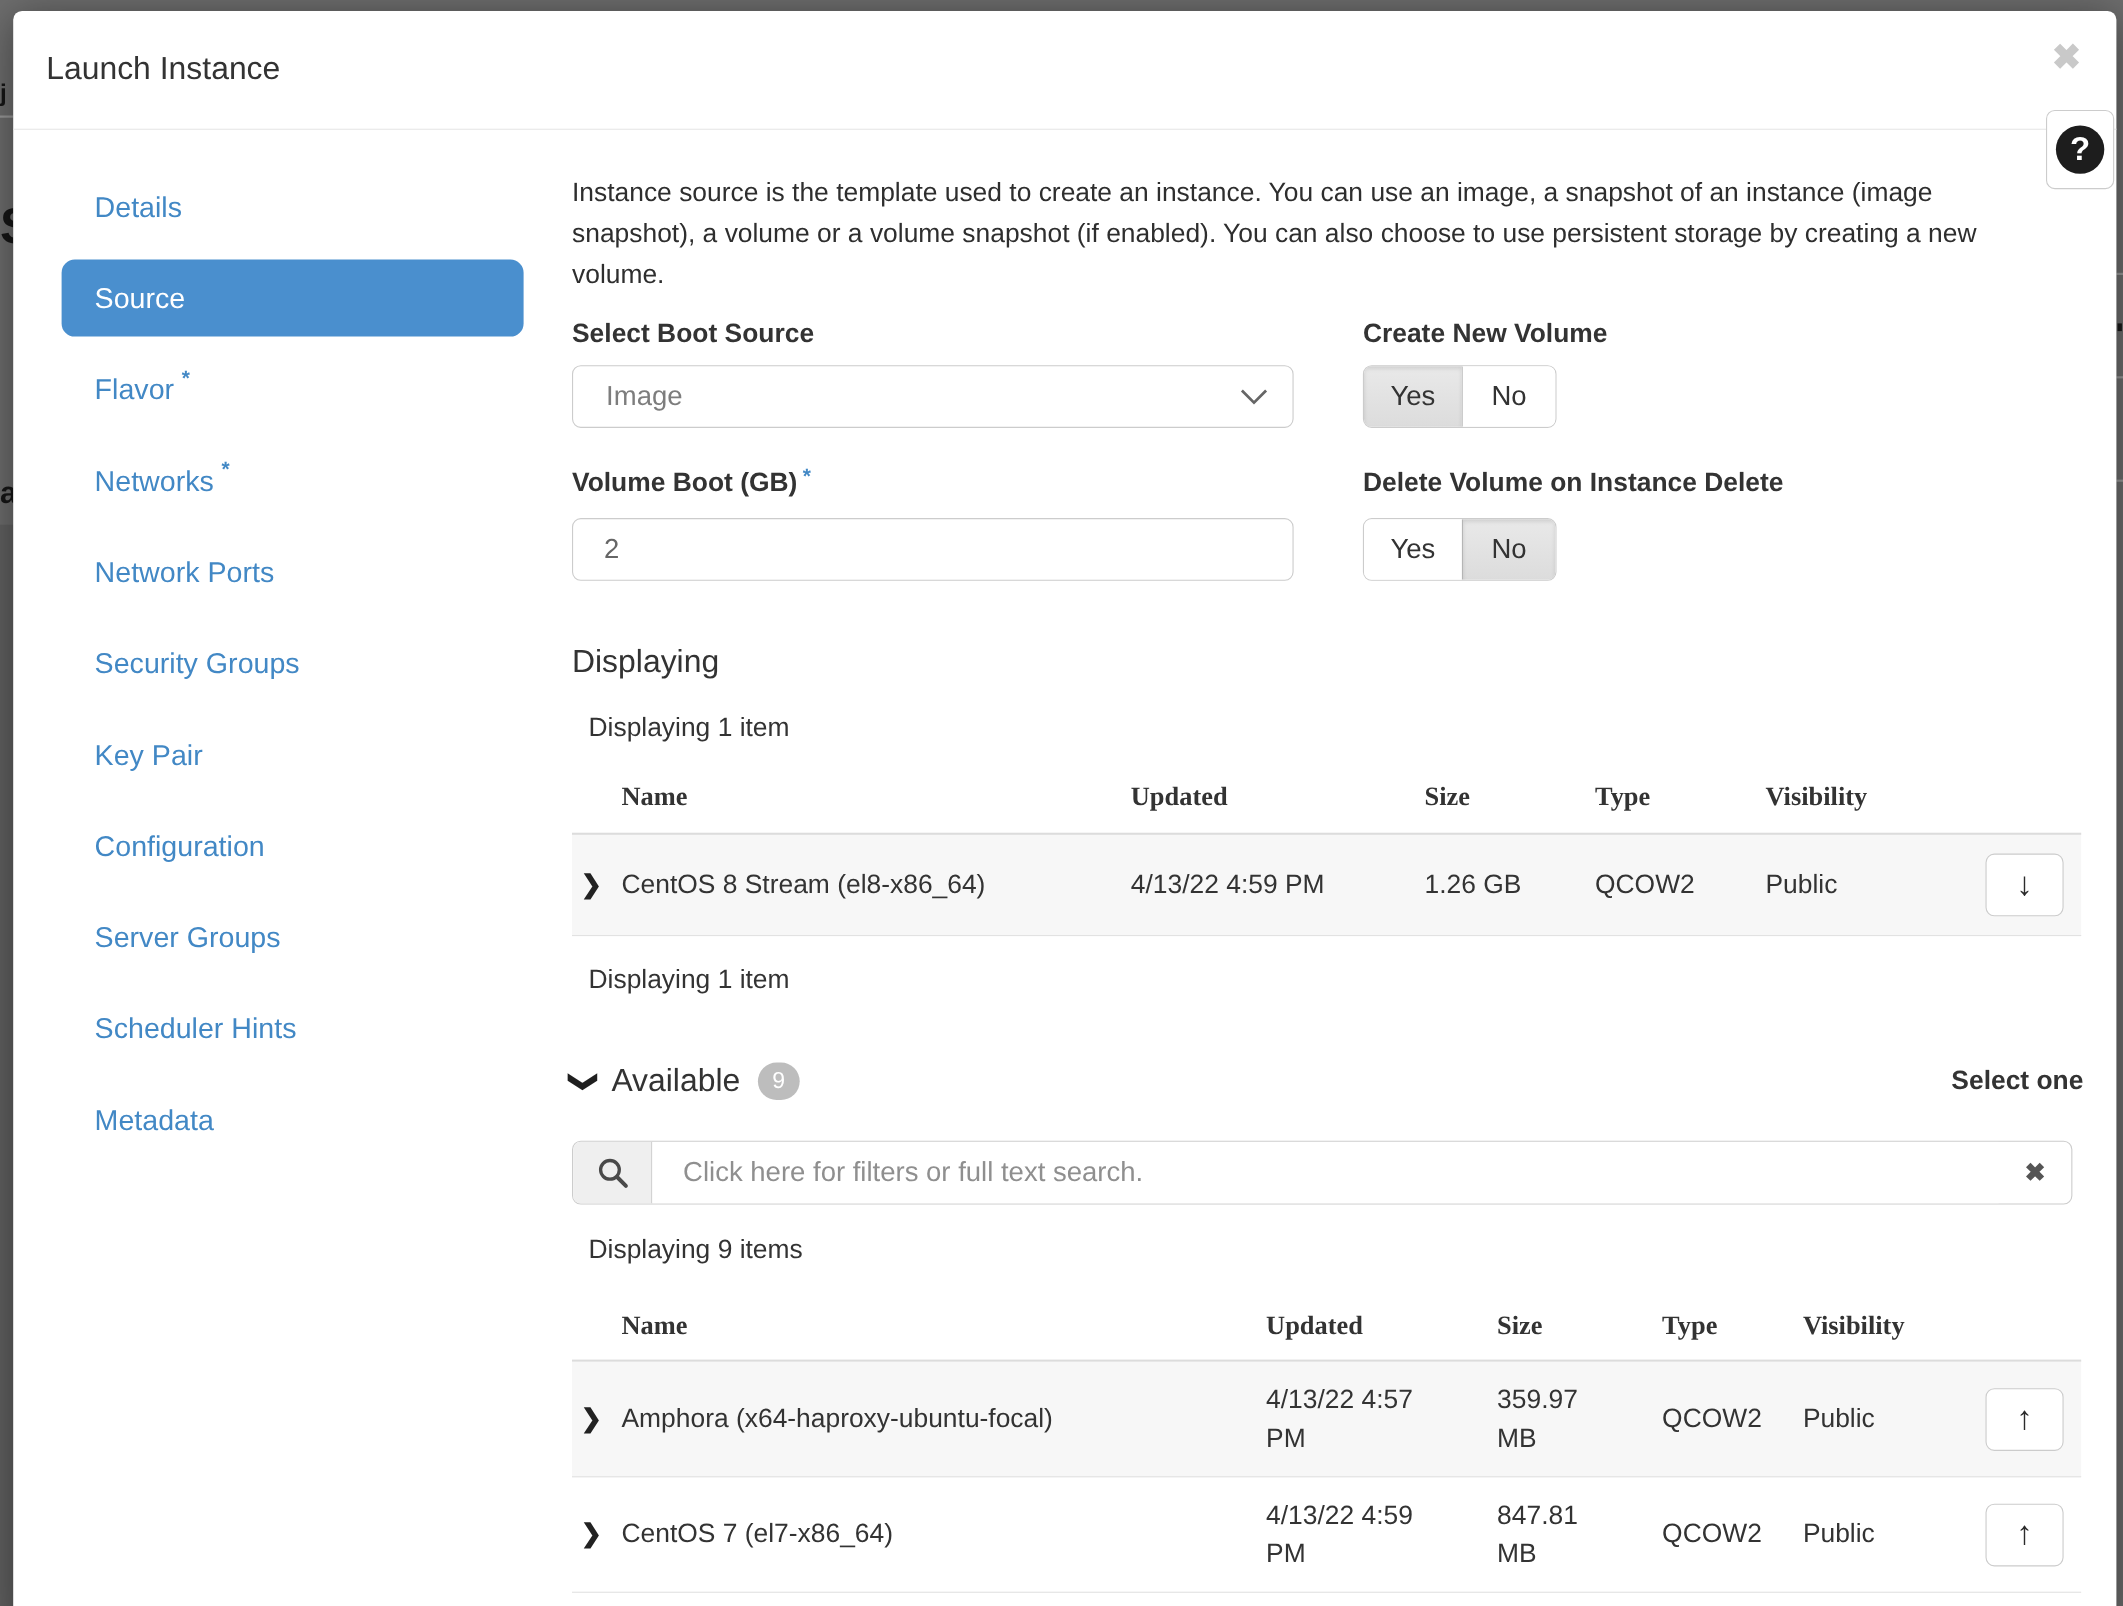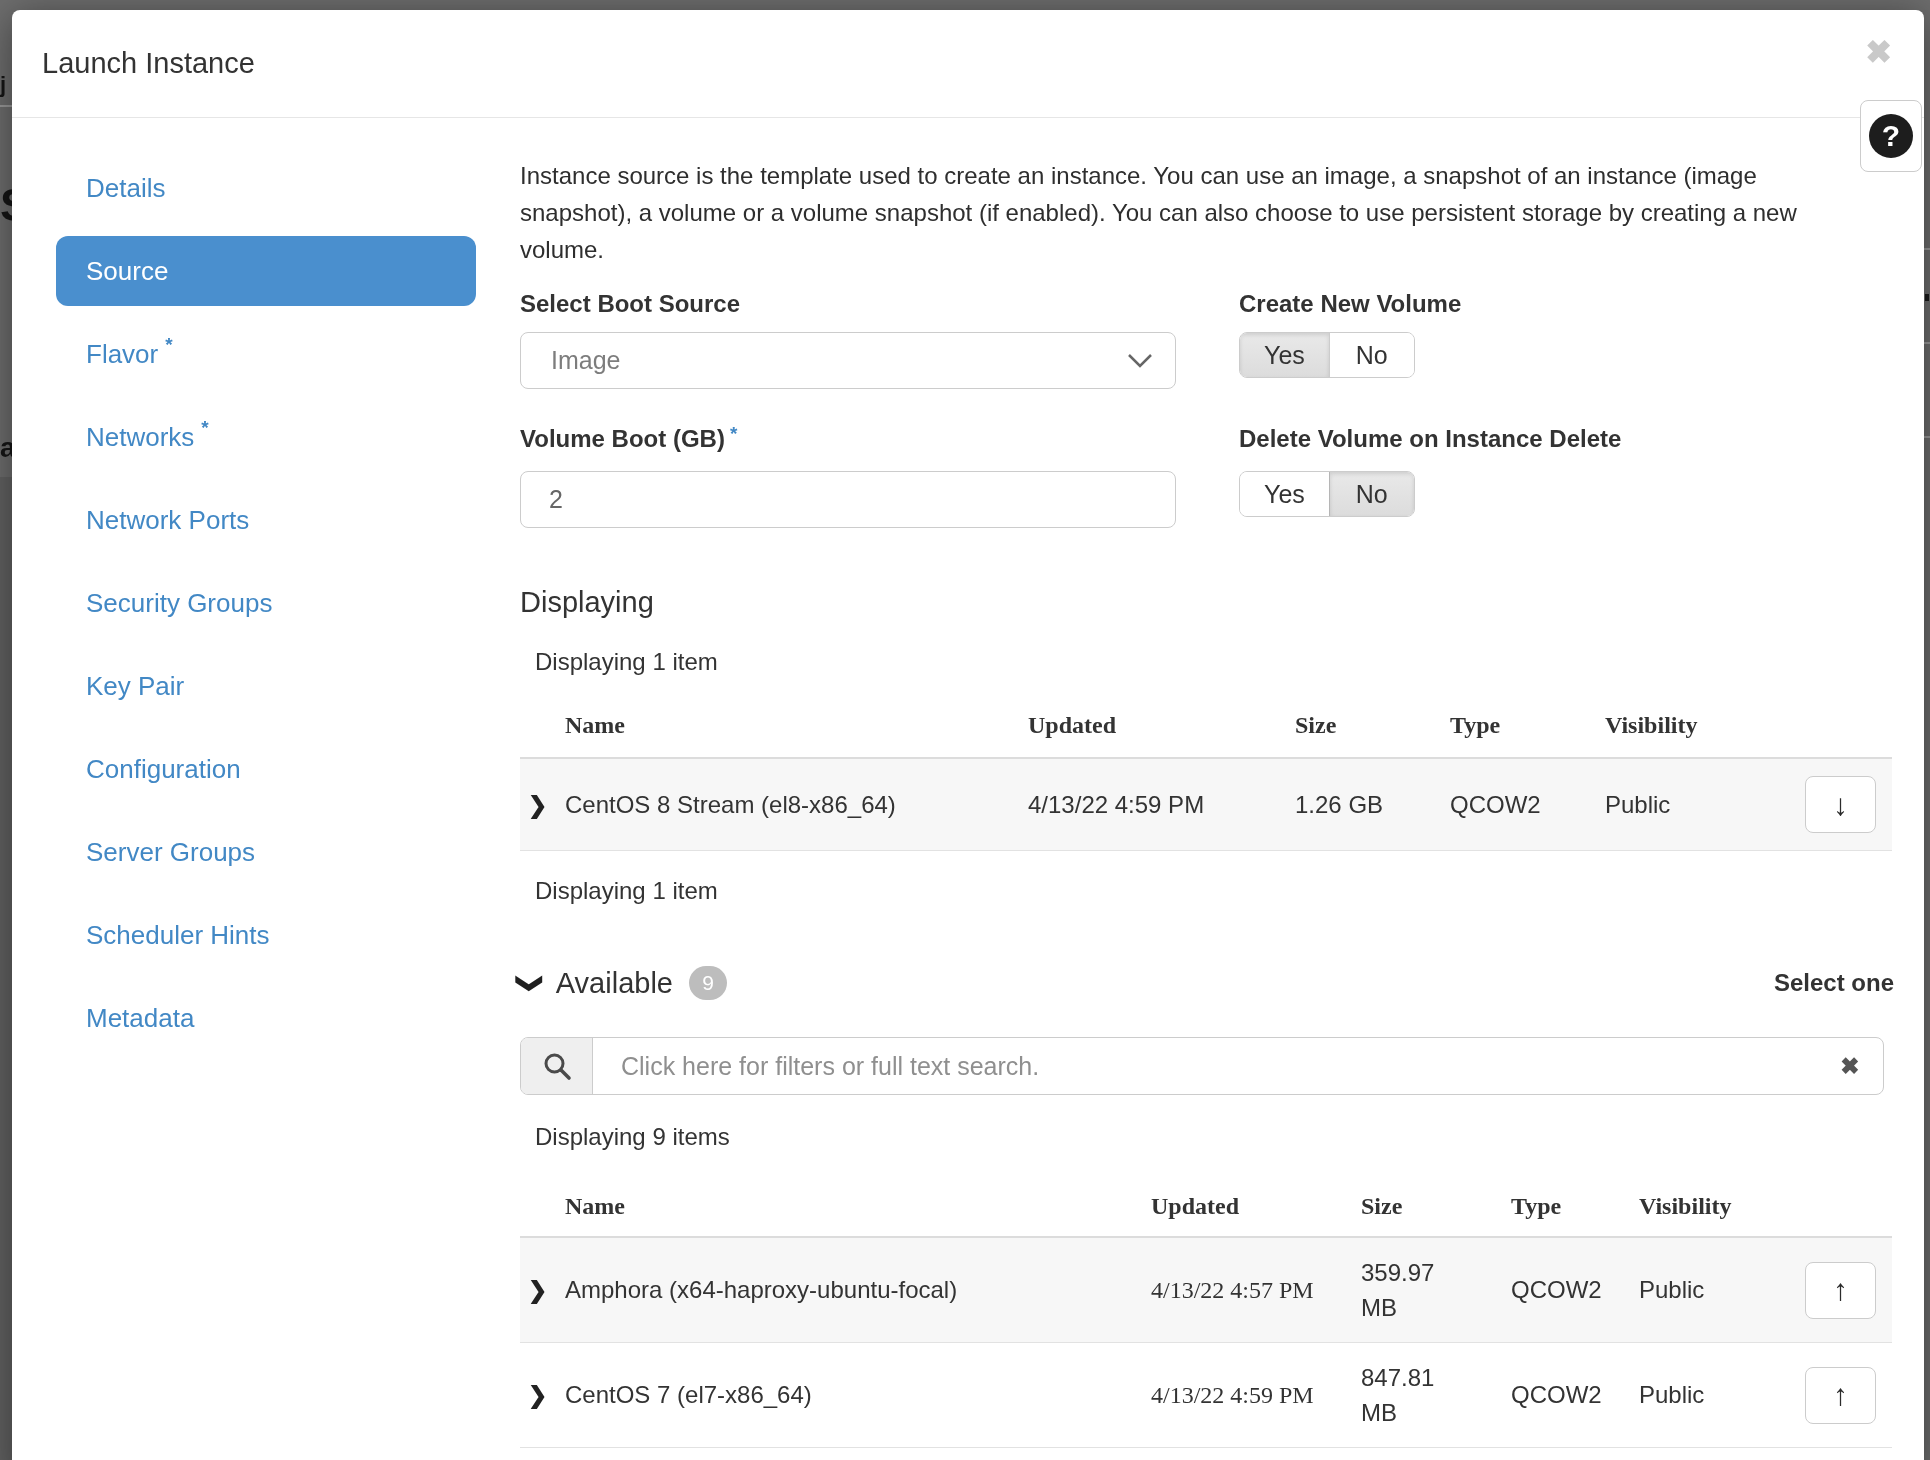--- a/index.html
+++ b/index.html
@@ -46,21 +46,21 @@
   .field-label { margin-top:22px; font-size:24px; font-weight:bold; color:#333; height:30px; }
   .field-label .req-star { top:-7px; margin-left:5px; }
   .ctrl-row { margin-top:12px; height:57px; }
   .select-box { width:656px; height:57px; border:1px solid #ccc; border-radius:8px;
                 display:flex; align-items:center; padding:0 22px 0 30px; cursor:pointer;
                 background:#fff; }
   .select-box .sel-text { flex:1; font-size:25px; color:#7d7d7d; }
   .text-input { width:656px; height:57px; border:1px solid #ccc; border-radius:8px;
                 padding:0 28px; font-size:25px; color:#666;
                 font-family:"Liberation Sans", sans-serif; }
-  .btn-group { display:inline-flex; height:46px; border:1px solid #ccc; border-radius:8px;
+  .btn-group { display:inline-flex; height:57px; border:1px solid #ccc; border-radius:8px;
                overflow:hidden; background:#fff; }
   .tbtn { min-width:85px; padding:0 24px; display:flex; align-items:center; justify-content:center;
           font-size:25px; color:#333; cursor:pointer; background:#fff; }
   .tbtn + .tbtn { border-left:1px solid #ccc; }
   .tbtn.active { background:linear-gradient(#e9e9e9,#dcdcdc); border-color:#b5b5b5;
                  box-shadow:inset 0 2px 4px rgba(0,0,0,0.12); }
 
   .section-h { margin-top:56px; font-size:29px; font-weight:500; color:#333; height:36px;
                display:flex; align-items:center; }
   .disp-count { margin-top:28px; padding-left:15px; font-size:24px; color:#333; height:30px; }
@@ -73,21 +73,21 @@
   .trow { display:grid; align-items:center; font-size:24px; color:#333;
           border-bottom:1px solid #e2e2e2; }
   .trow.striped { background:#f7f7f7; }
   .alloc-cols { grid-template-columns:45px 463px 267px 155px 155px 194px 1fr; }
   .avail-cols { grid-template-columns:45px 586px 210px 150px 128px 160px 1fr; }
   .alloc-row { height:92px; }
   .avail-row { height:105px; }
   .chev-cell { padding-left:8px; }
   .chev { font-size:23px; font-weight:bold; color:#222; cursor:pointer; }
   .cell-wrap span { display:inline-block; line-height:35px; }
-  .cell-updated span { max-width:165px;font-family:Liberation Serif, serif; }
+  .cell-updated span { max-width:165px; }
   .cell-size span { max-width:95px; }
   .action-cell { display:flex; justify-content:flex-end; padding-right:16px; }
   .arrow-btn { width:71px; height:57px; background:#fff; border:1px solid #ccc;
                border-radius:8px; display:flex; align-items:center; justify-content:center;
                font-size:30px; font-weight:bold; color:#2b2b2b; cursor:pointer; }
 
   
   .avail-head { margin-top:58px; display:flex; align-items:center; height:36px; }
   .collapse-chev { font-size:26px; font-weight:bold; color:#1f1f1f; display:inline-block;
                    transform:rotate(90deg); margin-right:14px; cursor:pointer; }

